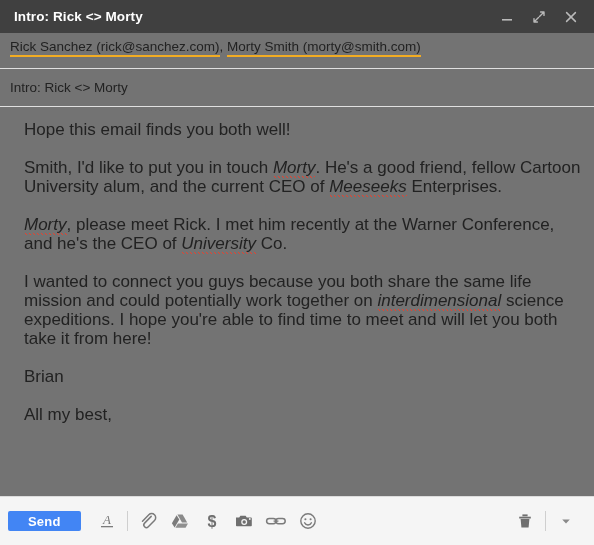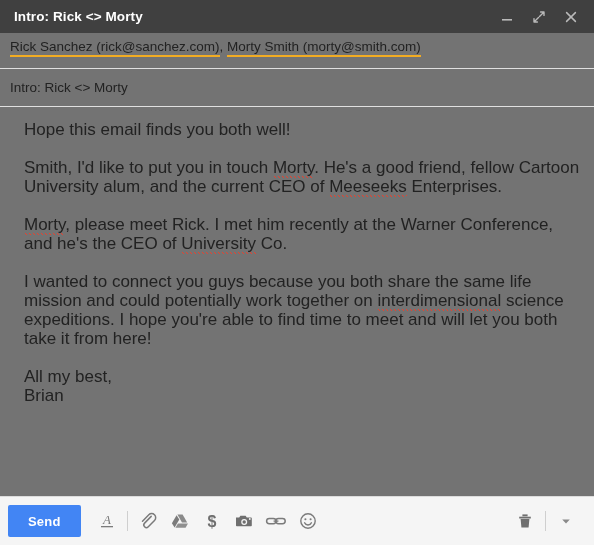--- a/index.html
+++ b/index.html
@@ -96,20 +96,21 @@
     max-width: 566px;
   }
   .body-par.tight { margin-bottom: 0; }
   .misspelled {
     background-repeat: repeat-x;
     background-position: 0 100%;
     background-size: 4px 2px;
     background-image:
       linear-gradient(45deg, transparent 45%, #e8422f 45%, #e8422f 55%, transparent 55%);
     padding-bottom: 1px;
+    font-style: italic;
   }
 
   
   #toolbar {
     position: absolute;
     left: 0;
     bottom: 0;
     width: 594px;
     height: 49px;
     background: #f5f5f5;
@@ -119,21 +120,21 @@
     align-items: center;
     padding: 0 12px 0 8px;
   }
   .send-button {
     background: #4285f4;
     color: #ffffff;
     font-size: 13px;
     font-weight: bold;
     border: none;
     border-radius: 2px;
-    height: 32px;
+    height: 20px;
     padding: 0 20px;
     cursor: pointer;
     font-family: "Liberation Sans", sans-serif;
     letter-spacing: 0.2px;
   }
   .tool-icons {
     display: flex;
     align-items: center;
     margin-left: 10px;
   }
@@ -193,22 +194,22 @@
 
   <div class="field-row" id="subject-row">
     <div class="subject-text">Intro: Rick &lt;&gt; Morty</div>
   </div>
 
   <div id="body-area">
       <p class="body-par"><span>Hope this email finds you both well!</span></p>
       <p class="body-par"><span>Smith, I'd like to put you in touch </span><span class="misspelled">Morty</span><span>. He's a good friend, fellow Cartoon University alum, and the current CEO of </span><span class="misspelled">Meeseeks</span><span> Enterprises.</span></p>
       <p class="body-par"><span class="misspelled">Morty</span><span>, please meet Rick. I met him recently at the Warner Conference, and he's the CEO of </span><span class="misspelled">University</span><span> Co.</span></p>
       <p class="body-par"><span>I wanted to connect you guys because you both share the same life mission and could potentially work together on </span><span class="misspelled">interdimensional</span><span> science expeditions. I hope you're able to find time to meet and will let you both take it from here!</span></p>
+      <p class="body-par"><span>Brian</span></p>
       <p class="body-par tight"><span>All my best,</span></p>
-      <p class="body-par"><span>Brian</span></p>
     </div>
 
   <div id="toolbar">
     <button class="send-button">Send</button>
 
     <div class="tool-icons">
       <div class="tool-btn" title="Formatting options">
         <svg width="20" height="20" viewBox="0 0 20 20">
           <text x="10" y="13" font-family="Liberation Serif, serif" font-size="13" font-style="italic" fill="#7b7b7b" text-anchor="middle">A</text>
           <rect x="4" y="15" width="12" height="1.3" fill="#7b7b7b"></rect>

